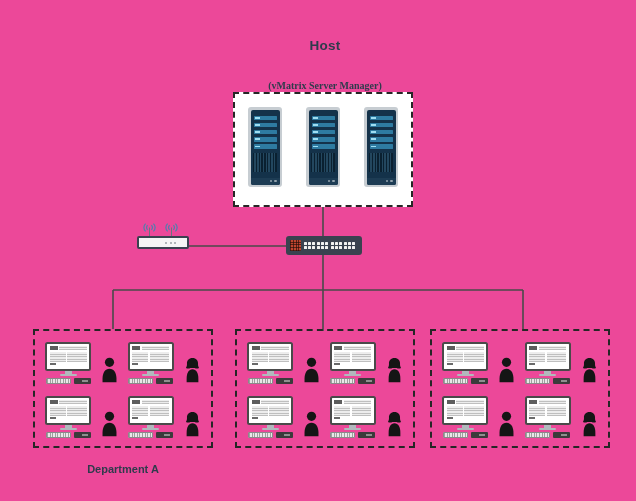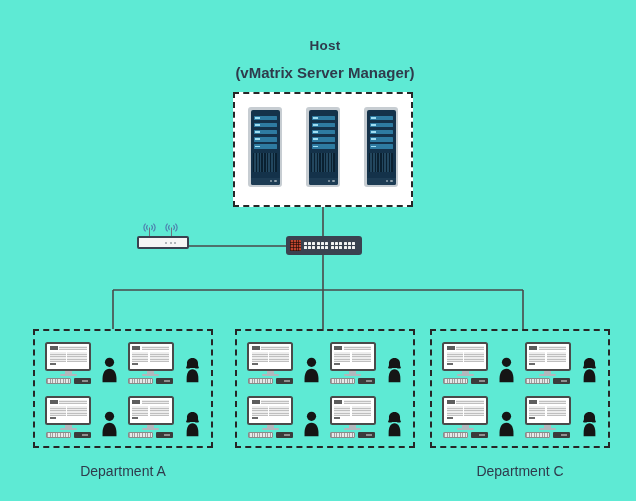--- a/index.html
+++ b/index.html
@@ -1,26 +1,26 @@
 <!DOCTYPE html>
 <html><head>
 <meta charset="utf-8">
 <style>
   html,body { margin:0; padding:0; background:#ffffff; }
   .canvas {
-    position:relative; width:636px; height:501px; background:#5eead4;
+    position:relative; width:636px; height:501px; background:#ec4899;
     font-family:"Liberation Sans", sans-serif; overflow:hidden; margin:0 auto;
   }
   
   .title, .subtitle {
     position:absolute; left:175px; width:300px; text-align:center;
     color:#2f3b4c; font-weight:bold;
   }
   .title { top:38px; font-size:13.5px; letter-spacing:.2px; }
-  .subtitle { top:64px; font-size:15px; }
+  .subtitle { top:80px; font-size:10px;font-family:Liberation Serif, serif; }
   
   .wires { position:absolute; left:0; top:0; z-index:1; }
   .wires path { stroke:#4a4a4a; stroke-width:1.6; fill:none; }
   
   .server-box {
     position:absolute; left:233px; top:92px; width:180px; height:115px;
     border:2px dashed #262626; box-sizing:border-box; z-index:2; background:#fff;
     display:flex;
   }
   .servers { display:flex; flex:1; justify-content:space-between; padding:13px 13px 0 13px; }
@@ -49,21 +49,21 @@
       repeating-linear-gradient(0deg, rgba(35,14,8,.65) 0 1px, transparent 1px 2.8px),
       repeating-linear-gradient(90deg, rgba(35,14,8,.65) 0 1px, transparent 1px 2.8px); }
   .ports { display:grid; grid-template-columns:repeat(6,3px); grid-auto-rows:3px; gap:1.2px; }
   .port { background:#f2f2f2; border-radius:.5px; }
   
   .dept { position:absolute; top:329px; width:180px; height:119px; border:2px dashed #262626;
     box-sizing:border-box; z-index:2; background:transparent; }
   .ws-grid { width:100%; height:100%; display:grid; grid-template-columns:1fr 1fr;
     padding:9px 6px 8px 9px; box-sizing:border-box; row-gap:10px; column-gap:4px; }
   .dept-label { position:absolute; top:463px; width:180px; text-align:center;
-    color:#2f3b4c; font-weight:normal; font-size:14px; }
+    color:#2f3b4c; font-weight:bold; font-size:11px; }
   
   .workstation { display:flex; align-items:flex-end; gap:9px; }
   .computer { width:48px; display:flex; flex-direction:column; align-items:center; }
   .monitor { width:46px; height:29px; border:2px solid #4a4a4a; border-radius:2.5px; background:#fff;
     box-sizing:border-box; padding:2px 2.5px; }
   .scr-row { display:flex; gap:1.5px; margin-bottom:1.5px; }
   .chip { width:8px; height:4.5px; background:#5d5d5d; }
   .blk { background:repeating-linear-gradient(0deg, #bfbfbf 0 1px, #ededed 1px 2.4px); }
   .b-wide { flex:1; height:4.5px; }
   .b-left { width:16px; height:10px; }
@@ -639,15 +639,14 @@
       <svg class="pf" width="17" height="26" viewBox="0 0 20 30" fill="#151515">
         <path d="M10 0.8 C5.7 0.8 3.3 3.9 3.5 7.3 C3.65 9.7 3.1 11.3 2.3 12.5 C4.3 13.6 6.3 13.2 7.4 12.5 L12.6 12.5 C13.7 13.2 15.7 13.6 17.7 12.5 C16.9 11.3 16.35 9.7 16.5 7.3 C16.7 3.9 14.3 0.8 10 0.8 Z"></path>
         <path d="M10 14.2 C5.6 14.2 3.1 18.7 3.1 25.2 L3.1 29.5 L16.9 29.5 L16.9 25.2 C16.9 18.7 14.4 14.2 10 14.2 Z"></path>
       </svg>
     </span>
   </div>
 </div>
   </div>
 
   <div class="dept-label" style="left:33px">Department A</div>
-  <div class="dept-label" style="left:430px">Department C</div>
 
 </div>
 
 </body></html>

